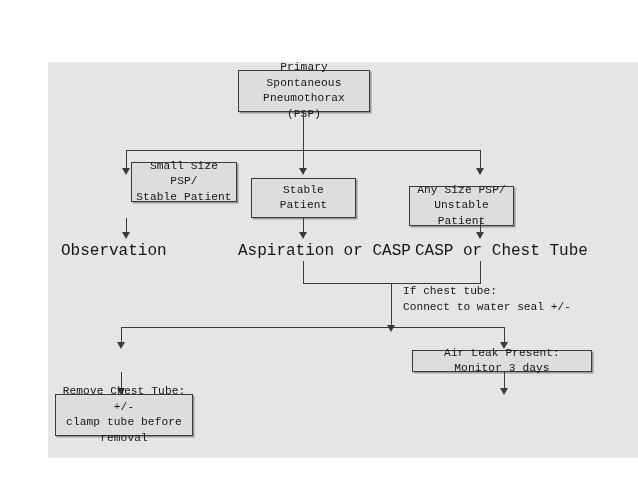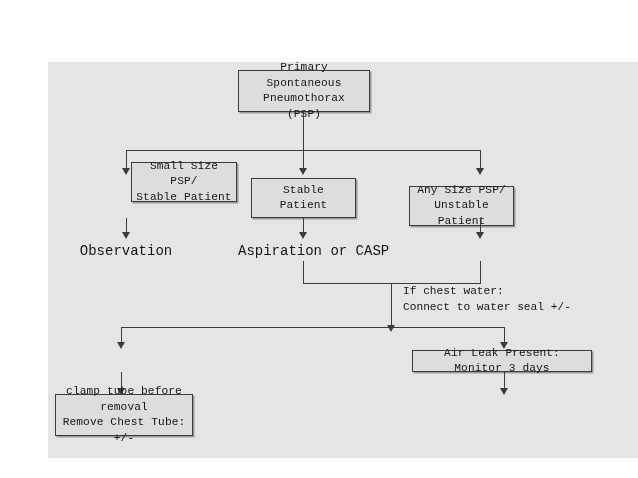--- a/index.html
+++ b/index.html
@@ -42,23 +42,23 @@
     font-size: 11.2px;
     line-height: 15.5px;
     letter-spacing: 0.1px;
     padding: 0 4px;
   }
   .node span { display: block; width: 100%; }
 
   
   .plain-label {
     position: absolute;
-    text-align: center;
+    text-align: left;
     color: #151515;
-    font-size: 14px;
+    font-size: 16px;
     line-height: 15.5px;
     white-space: nowrap;
   }
   .note-label {
     position: absolute;
     text-align: left;
     color: #151515;
     font-size: 11.2px;
     line-height: 15.5px;
     white-space: nowrap;
@@ -131,30 +131,31 @@
   <div class="arrowhead" style="left:74px; top:170px;"></div>
 
   <div class="vline" style="left:255px; top:156px; height:15px;"></div>
   <div class="arrowhead" style="left:251px; top:170px;"></div>
 
   <div class="vline" style="left:432px; top:156px; height:15px;"></div>
   <div class="arrowhead" style="left:428px; top:170px;"></div>
 
   <div class="plain-label" style="left:13px; top:182px; width:130px;">Observation</div>
   <div class="plain-label" style="left:190px; top:182px; width:130px;">Aspiration or CASP</div>
+  <div class="plain-label" style="left:367px; top:182px; width:130px;">CASP or Chest Tube</div>
 
   <div class="vline" style="left:255px; top:199px; height:22px;"></div>
   <div class="vline" style="left:432px; top:199px; height:22px;"></div>
   <div class="hline" style="left:255px; top:221px; width:178px;"></div>
 
   <div class="vline" style="left:343px; top:221px; height:44px;"></div>
   <div class="arrowhead" style="left:339px; top:263px;"></div>
 
   <div class="note-label" style="left:355px; top:222px;">
-    <div>If chest water:</div>
+    <div>If chest tube:</div>
     <div>Connect to water seal +/-</div>
   </div>
 
   <div class="hline" style="left:73px; top:265px; width:384px;"></div>
   <div class="vline" style="left:73px; top:265px; height:16px;"></div>
   <div class="vline" style="left:456px; top:265px; height:16px;"></div>
   <div class="arrowhead" style="left:69px; top:280px;"></div>
   <div class="arrowhead" style="left:452px; top:280px;"></div>
 
 
@@ -163,19 +164,19 @@
   </div>
 
   <div class="vline" style="left:73px; top:310px; height:17px;"></div>
   <div class="arrowhead" style="left:69px; top:326px;"></div>
 
   <div class="vline" style="left:456px; top:310px; height:17px;"></div>
   <div class="arrowhead" style="left:452px; top:326px;"></div>
 
   <div class="node" style="left:7px; top:332px; width:138px; height:42px;">
     <span>
+      <span>Remove Chest Tube: +/-</span>
       <span>clamp tube before removal</span>
-      <span>Remove Chest Tube: +/-</span>
     </span>
   </div>
 
 
 </div>
 
 </body></html>

